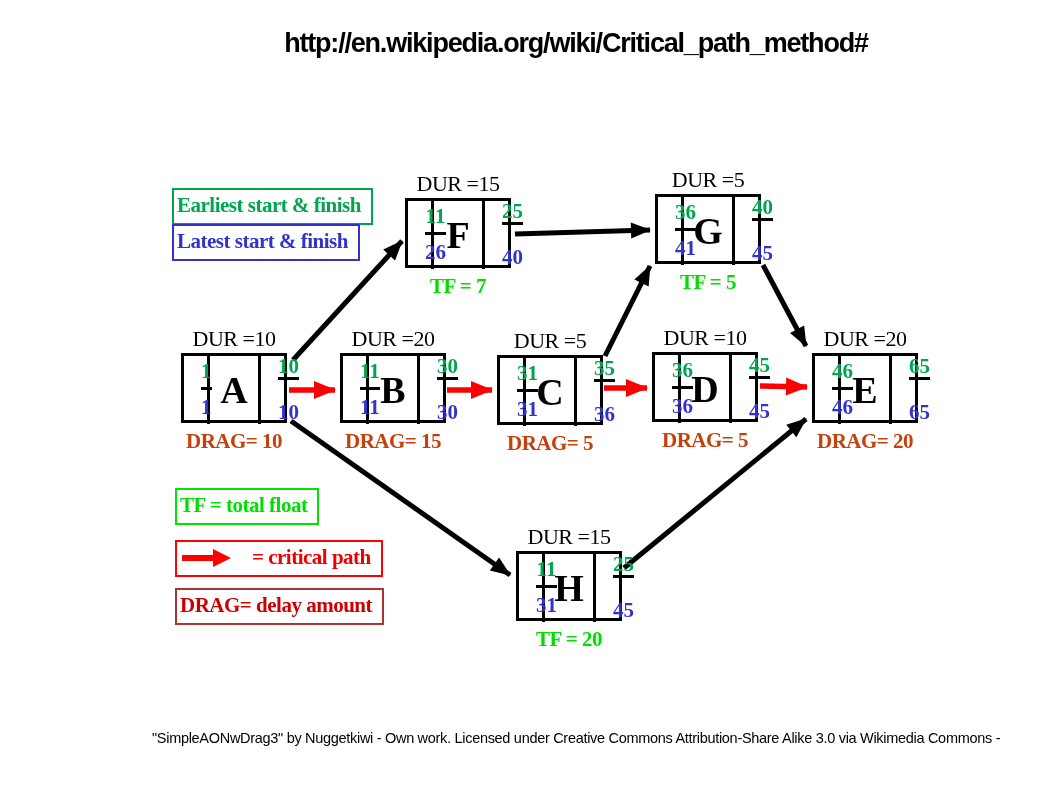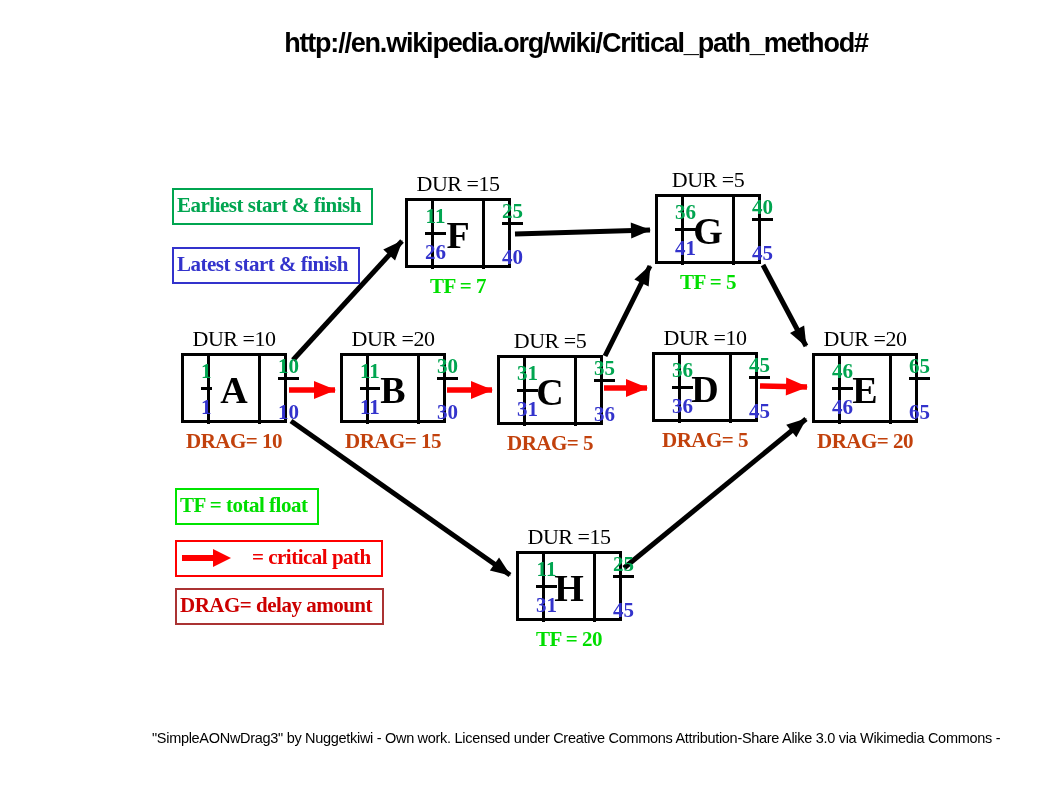--- a/index.html
+++ b/index.html
@@ -34,21 +34,21 @@
   .letter{display:flex;align-items:center;justify-content:center;
           font-weight:bold;font-size:38px;color:#000;}
   .below{margin-top:6px;width:106px;text-align:center;font-weight:bold;font-size:21px;
          letter-spacing:-0.5px;white-space:nowrap;}
   .below.drag{color:#c2410c;}
   .below.tf{color:#00DE00;}
   
   .legend{position:absolute;font-weight:bold;font-size:21px;letter-spacing:-0.5px;
           padding:3px 10px 5px 3px;background:#fff;white-space:nowrap;}
   #legend-earliest{left:172px;top:188px;color:#00A550;border:2px solid #00A550;}
-  #legend-latest{left:172px;top:247px;color:#3333CC;border:2px solid #3333CC;}
+  #legend-latest{left:172px;top:224px;color:#3333CC;border:2px solid #3333CC;}
   #legend-tf{left:175px;top:488px;color:#00DE00;border:2px solid #00E400;}
   #legend-critical{left:175px;top:540px;color:#EE0000;border:2px solid #FF0000;
                    display:flex;align-items:center;gap:20px;}
   #legend-drag{left:175px;top:588px;color:#CC0000;border:2px solid #AA3333;}
 </style>
 </head>
 <body>
 
 <div id="canvas">
 

